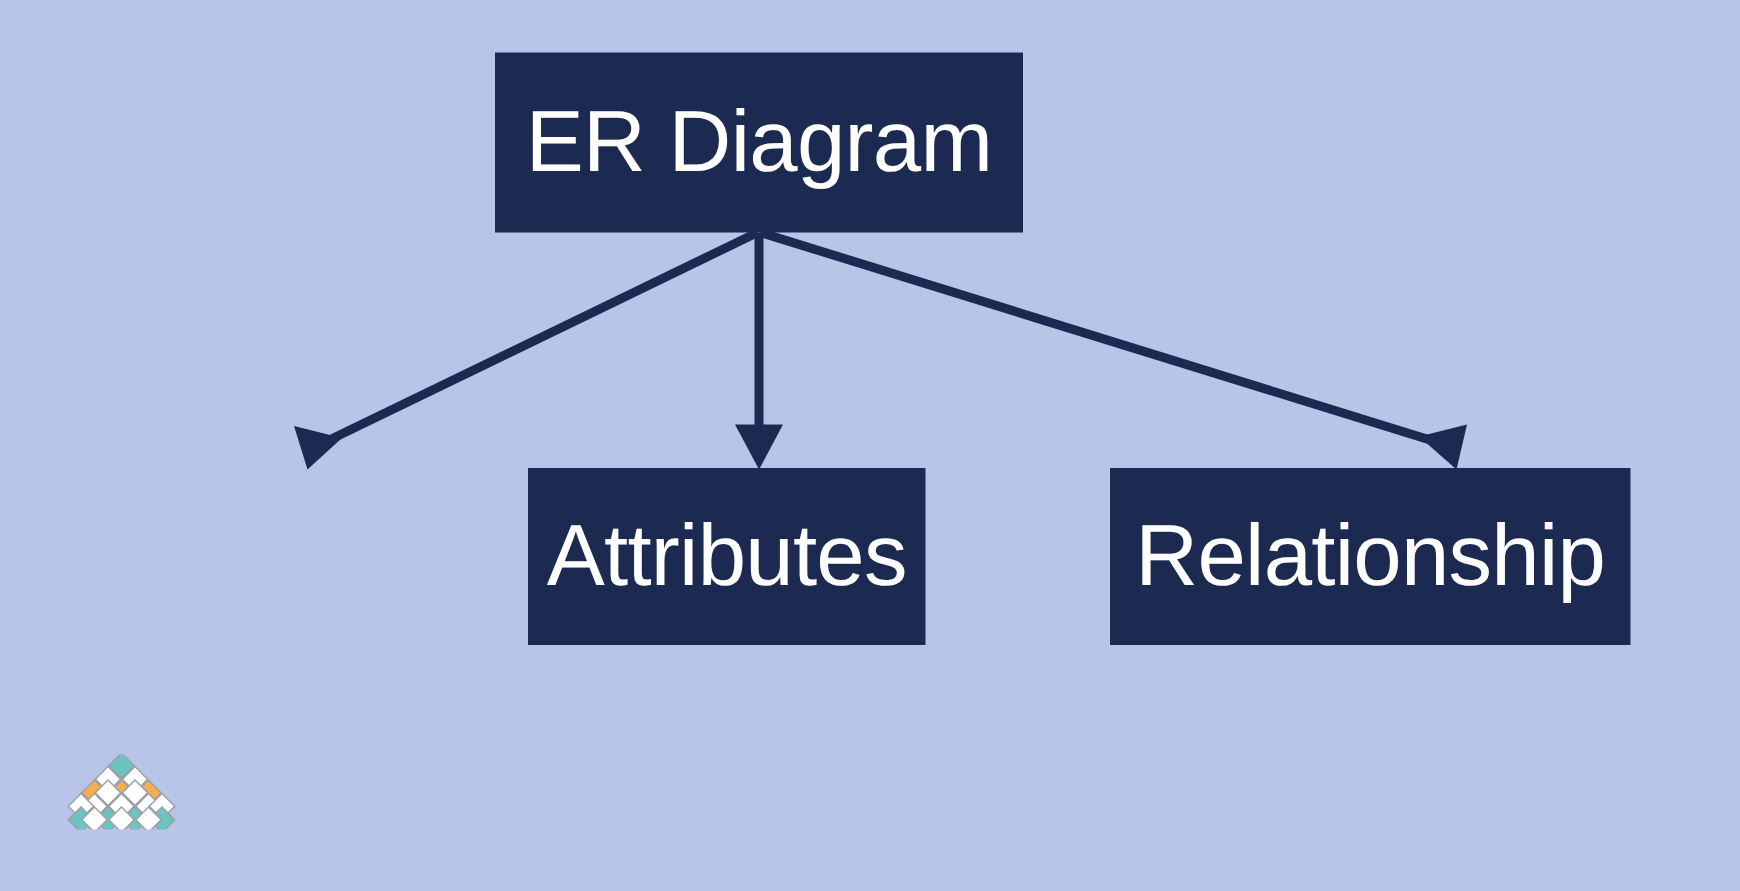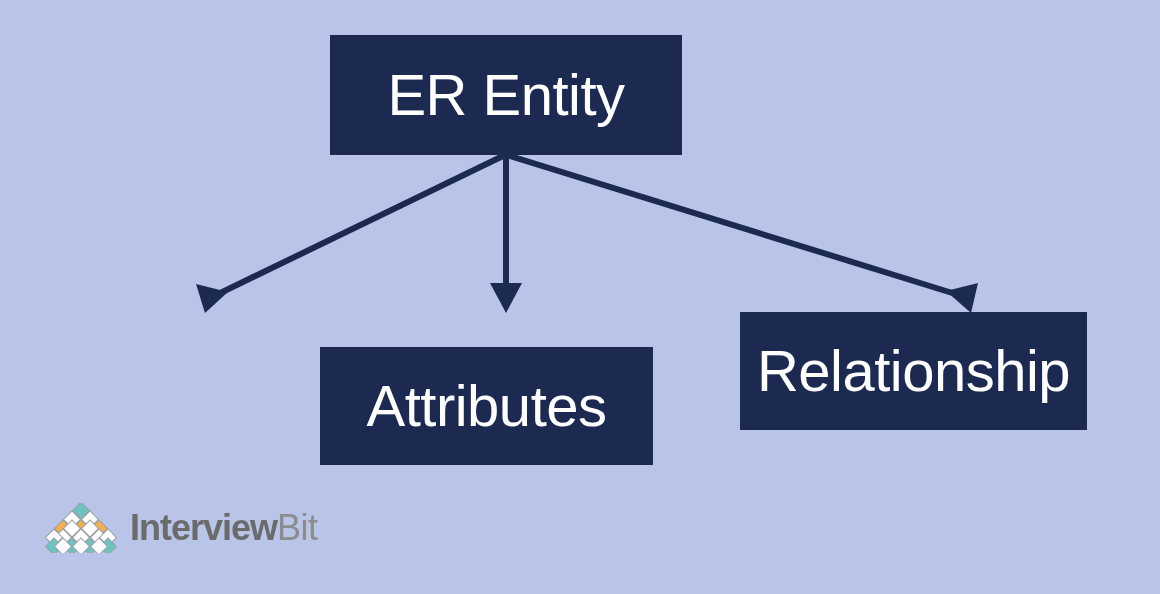--- a/index.html
+++ b/index.html
@@ -50,25 +50,24 @@
   }
   #node-root .node-label { font-size: 58px; }
   #node-entity {
     left: 44px;
     top: 312px;
     width: 239px;
     height: 118px;
   }
   #node-entity .node-label { font-size: 58px; }
   #node-attributes {
-    left: 320px;
+    left: 352px;
     top: 312px;
-    width: 333px;
+    width: 265px;
     height: 118px;
-    margin-top: 35px;
   }
   #node-attributes .node-label { font-size: 58px; }
   #node-relationship {
     left: 740px;
     top: 312px;
     width: 347px;
     height: 118px;
   }
   #node-relationship .node-label { font-size: 58px; }
 
@@ -121,21 +120,21 @@
       <polygon points="506,313 490,283 522,283" fill="#1c2a52"></polygon>
     </g>
 
     <g>
       <line x1="507" y1="155" x2="962" y2="296" stroke="#1c2a52" stroke-width="6"></line>
       <polygon points="971,313 946,291 978,283" fill="#1c2a52"></polygon>
     </g>
   </svg>
 
   <div class="node-box" id="node-root">
-    <span class="node-label">ER Entity</span>
+    <span class="node-label">ER Diagram</span>
   </div>
 
 
   <div class="node-box" id="node-attributes">
     <span class="node-label">Attributes</span>
   </div>
 
   <div class="node-box" id="node-relationship">
     <span class="node-label">Relationship</span>
   </div>
@@ -164,18 +163,15 @@
 
         <rect x="4" y="37.5" width="12" height="12" transform="rotate(45 10 43.5)" fill="#6bc4c0"></rect>
         <rect x="22" y="37.5" width="12" height="12" transform="rotate(45 28 43.5)" fill="#6bc4c0"></rect>
         <rect x="40" y="37.5" width="12" height="12" transform="rotate(45 46 43.5)" fill="#6bc4c0"></rect>
         <rect x="58" y="37.5" width="12" height="12" transform="rotate(45 64 43.5)" fill="#6bc4c0"></rect>
         <rect x="13" y="37.5" width="12" height="12" transform="rotate(45 19 43.5)" fill="#ffffff"></rect>
         <rect x="31" y="37.5" width="12" height="12" transform="rotate(45 37 43.5)" fill="#ffffff"></rect>
         <rect x="49" y="37.5" width="12" height="12" transform="rotate(45 55 43.5)" fill="#ffffff"></rect>
       </g>
     </svg>
-    <div id="logo-text">
-      <span id="logo-word-interview">Interview</span><span id="logo-word-bit">Bit</span>
-    </div>
   </div>
 
 </div>
 
 </body></html>

